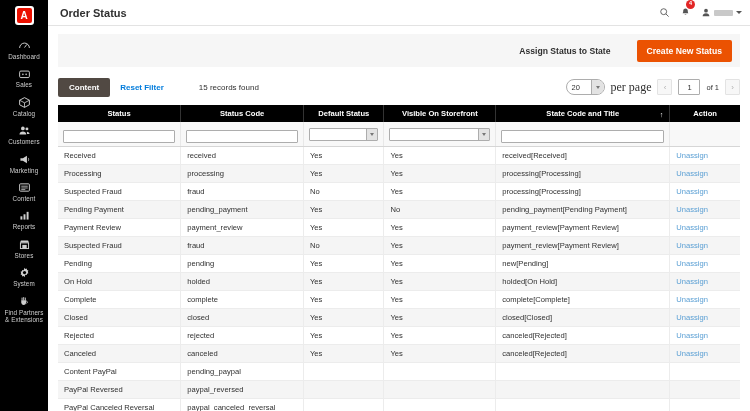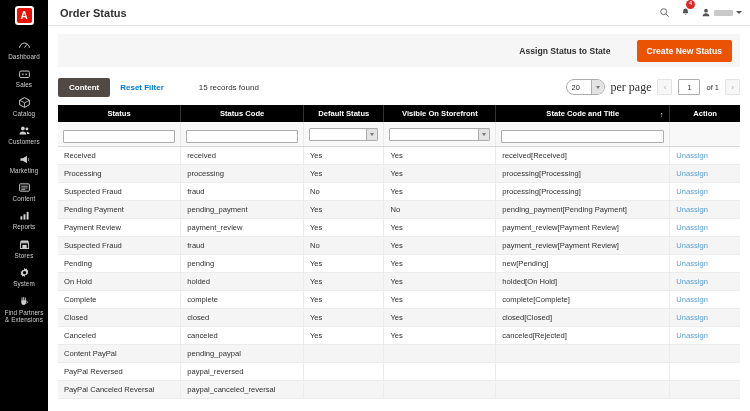--- a/index.html
+++ b/index.html
@@ -613,20 +613,28 @@
           </tr>
           <tr class="data-row">
             <td>Closed</td>
             <td>closed</td>
             <td>Yes</td>
             <td>Yes</td>
             <td>closed[Closed]</td>
             <td><a class="unassign-link">Unassign</a></td>
           </tr>
           <tr class="data-row">
+            <td>Rejected</td>
+            <td>rejected</td>
+            <td>Yes</td>
+            <td>Yes</td>
+            <td>canceled[Rejected]</td>
+            <td><a class="unassign-link">Unassign</a></td>
+          </tr>
+          <tr class="data-row">
             <td>Canceled</td>
             <td>canceled</td>
             <td>Yes</td>
             <td>Yes</td>
             <td>canceled[Rejected]</td>
             <td><a class="unassign-link">Unassign</a></td>
           </tr>
           <tr class="data-row">
             <td>Content PayPal</td>
             <td>pending_paypal</td>

